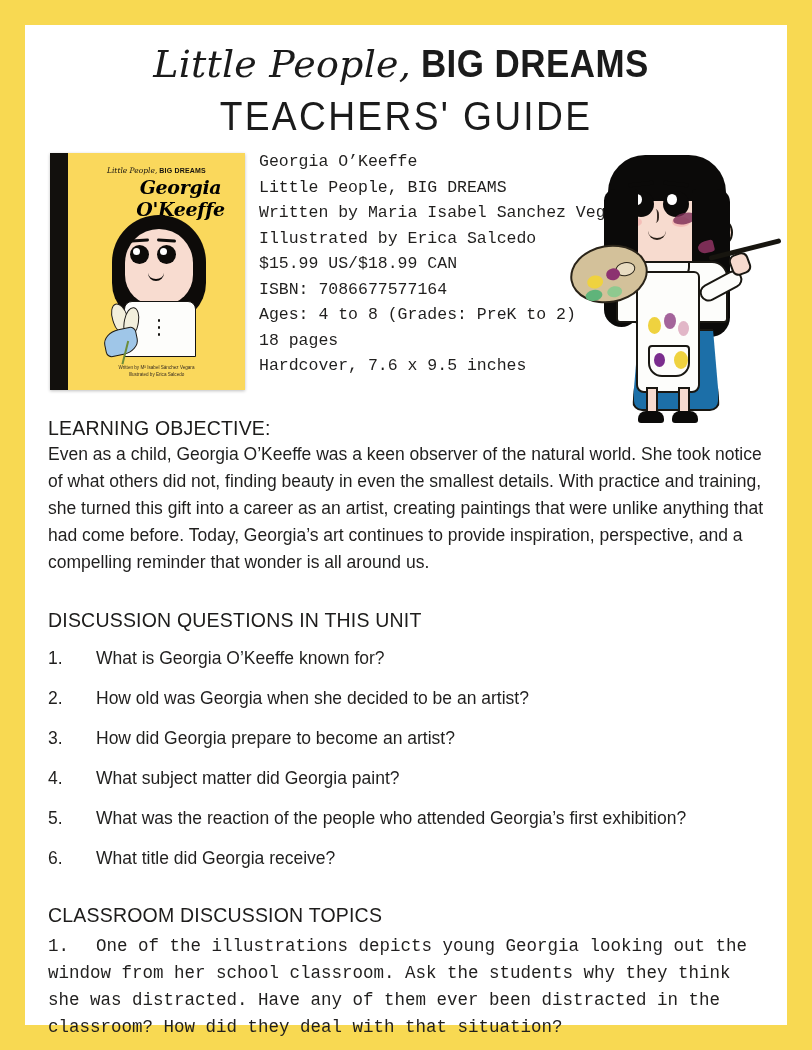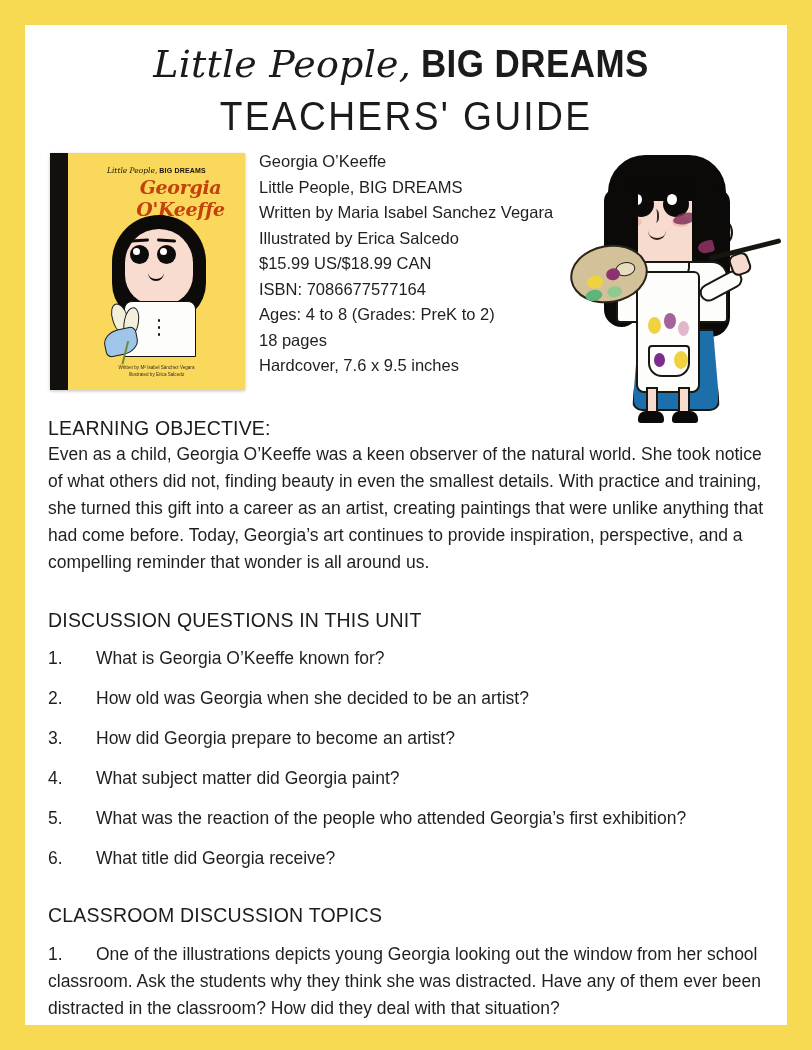--- a/index.html
+++ b/index.html
@@ -57,21 +57,21 @@
   }
   .cv-kicker {
     position: absolute; top: 13px; left: 0; right: 0; text-align: center;
     font-size: 7px; color: #15120f; white-space: nowrap;
   }
   .cv-kicker .k-script { font-family:"DejaVu Serif",serif; font-style:italic; font-size:7.5px; }
   .cv-kicker .k-bold { font-weight: 700; font-size: 7px; letter-spacing:.2px; }
   .cv-name {
     position: absolute; top: 23px; left: 0; right: 0; text-align: center;
     font-family: "DejaVu Serif", serif; font-style: italic; font-weight: 700;
-    font-size: 19px; color: #c2410c; letter-spacing: -.3px; margin-left: 48px;
+    font-size: 19px; color: #000000; letter-spacing: -.3px; margin-left: 48px;
   }
   .cv-credits {
     position: absolute; bottom: 12px; left: 0; right: 0; text-align: center;
     font-size: 4.6px; line-height: 7px; color: #3a2f22;
   }
   
   .cv-art { position: absolute; left: 50%; top: 62px; width: 130px; height: 140px; margin-left: -63px; }
   .cvh-hair {
     position: absolute; left: 18px; top: 0; width: 94px; height: 108px;
     background: #0d0b09; border-radius: 47px 47px 40px 40px;
@@ -93,21 +93,21 @@
   .cv-petal { position:absolute; background:#F2EFDC; border:1.2px solid #1d1b17; border-radius:50% 50% 40% 40%; }
   .cv-blue { position:absolute; left:4px; top:26px; width:34px; height:26px; background:#9FC6E8; border:1.2px solid #1d1b17; border-radius:50% 6px 50% 6px; transform:rotate(-12deg); }
   .cv-stem { position:absolute; left:24px; top:40px; width:22px; height:24px; border-left:2px solid #6C8C3A; transform:rotate(14deg); }
 
   
   .meta {
     position: absolute; left: 211px; top: -4px;
     font-family: "Liberation Sans Narrow", "Liberation Sans", sans-serif;
     font-size: 16.5px; line-height: 25.5px; color: #201f1e;
   }
-  .meta div { white-space: nowrap; }
+  .meta div { white-space: nowrap; font-family: Liberation Mono, monospace; }
 
   
   .art { position: absolute; right: -12px; top: -4px; width: 196px; height: 255px; }
   .a-hairback { position:absolute; left:28px; top:6px; width:118px; height:172px; background:#0b0a09; border-radius:58px 58px 46px 46px; }
   .a-ear { position:absolute; left:131px; top:70px; width:22px; height:27px; background:#F7DBCF; border:2px solid #17150f; border-radius:50%; }
   .a-face { position:absolute; left:43px; top:22px; width:90px; height:100px; background:#F7DBCF; border-radius:45px 45px 38px 38px; }
   .a-fringe { position:absolute; left:28px; top:6px; width:118px; height:46px; background:#0b0a09; border-radius:58px 58px 30% 30%; }
   .a-eye { position:absolute; top:42px; width:26px; height:26px; background:#0b0a09; border-radius:50%; }
   .a-eye.l { left:48px; } .a-eye.r { left:83px; }
   .a-eye::after { content:""; position:absolute; left:4px; top:3px; width:10px; height:11px; background:#fff; border-radius:50%; }
@@ -154,22 +154,22 @@
 
   #eq-head { margin-top: 33px; }
   .qlist { margin-top: 4px; }
   .qrow {
     display: flex; font-family: "Liberation Sans Narrow", "Liberation Sans", sans-serif;
     font-size: 17.5px; line-height: 27px; color: #201f1e; margin-top: 13px;
   }
   .qnum { width: 48px; flex: 0 0 48px; }
   #cdt-head { margin-top: 32px; }
   .cdt-item {
-    font-family: Liberation Sans, sans-serif;
-    font-size: 17.5px; line-height: 27px; color: #201f1e; margin-top: 14px;
+    font-family: Liberation Mono, monospace;
+    font-size: 17.5px; line-height: 27px; color: #201f1e; margin-top: 6px;
   }
   .cdt-num { display: inline-block; width: 48px; }
 </style>
 </head>
 <body>
 
 <div class="page">
   <div class="inner">
 
     <div class="title-block">

